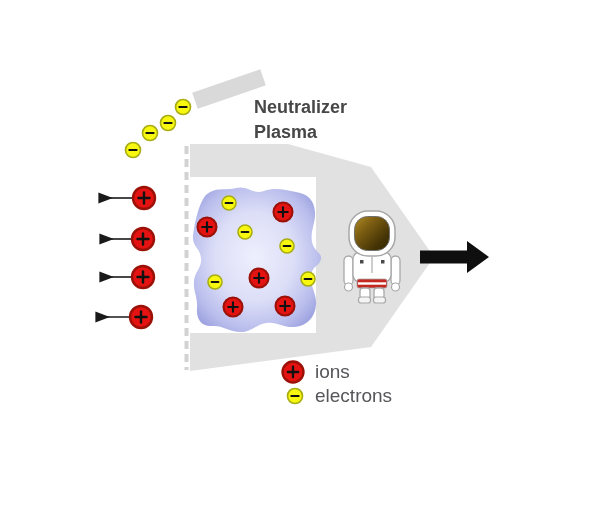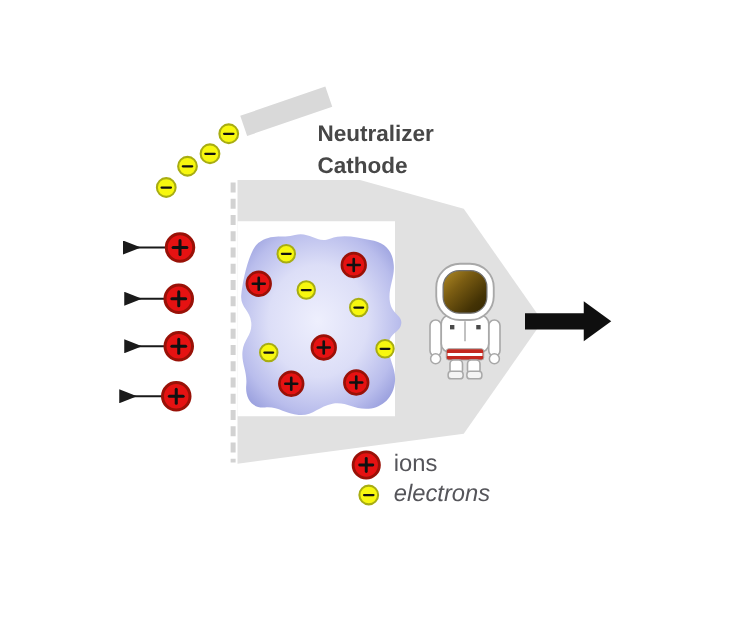--- a/index.html
+++ b/index.html
@@ -17,21 +17,21 @@
     font-size:18px;font-weight:600;color:#474747;line-height:25px;
   }
   #plasma-label{
     left:216px;top:240px;
     font-size:22px;font-weight:700;color:#3a3a55;
   }
   .legend-text{
     font-size:19px;color:#55555a;
   }
   #legend-ions-label{left:315px;top:361px;}
-  #legend-electrons-label{left:315px;top:385px;font-style:italic;}
+  #legend-electrons-label{left:315px;top:385px;}
 </style>
 </head>
 <body>
 
 <div id="stage">
 
   <svg width="600" height="507" viewBox="0 0 600 507">
     <defs>
       <radialGradient id="plasmaGrad" cx="48%" cy="48%" r="62%">
         <stop offset="0%" stop-color="#eeeffd"></stop>
@@ -167,21 +167,21 @@
       <circle cx="395.5" cy="287" r="4" fill="#ffffff" stroke="#a8a8a8" stroke-width="1.2"></circle>
       <rect x="349" y="211" width="46" height="45" rx="19" fill="#ffffff" stroke="#a8a8a8" stroke-width="1.5"></rect>
       <rect x="354.5" y="216.5" width="35" height="34" rx="13" fill="url(#visorGrad)" stroke="#6f6f6f" stroke-width="1"></rect>
     </g>
 
     <path d="M420,250.5 L467,250.5 L467,241 L489,257 L467,273 L467,263.5 L420,263.5 Z" fill="#0f0f0f"></path>
   </svg>
 
   <div id="neutralizer-label" class="label">
     <div>Neutralizer</div>
-    <div>Cathode</div>
+    <div>Plasma</div>
   </div>
 
 
   <div id="legend-ions-label" class="label legend-text">ions</div>
 
   <div id="legend-electrons-label" class="label legend-text">electrons</div>
 
 </div>
 
 </body></html>

